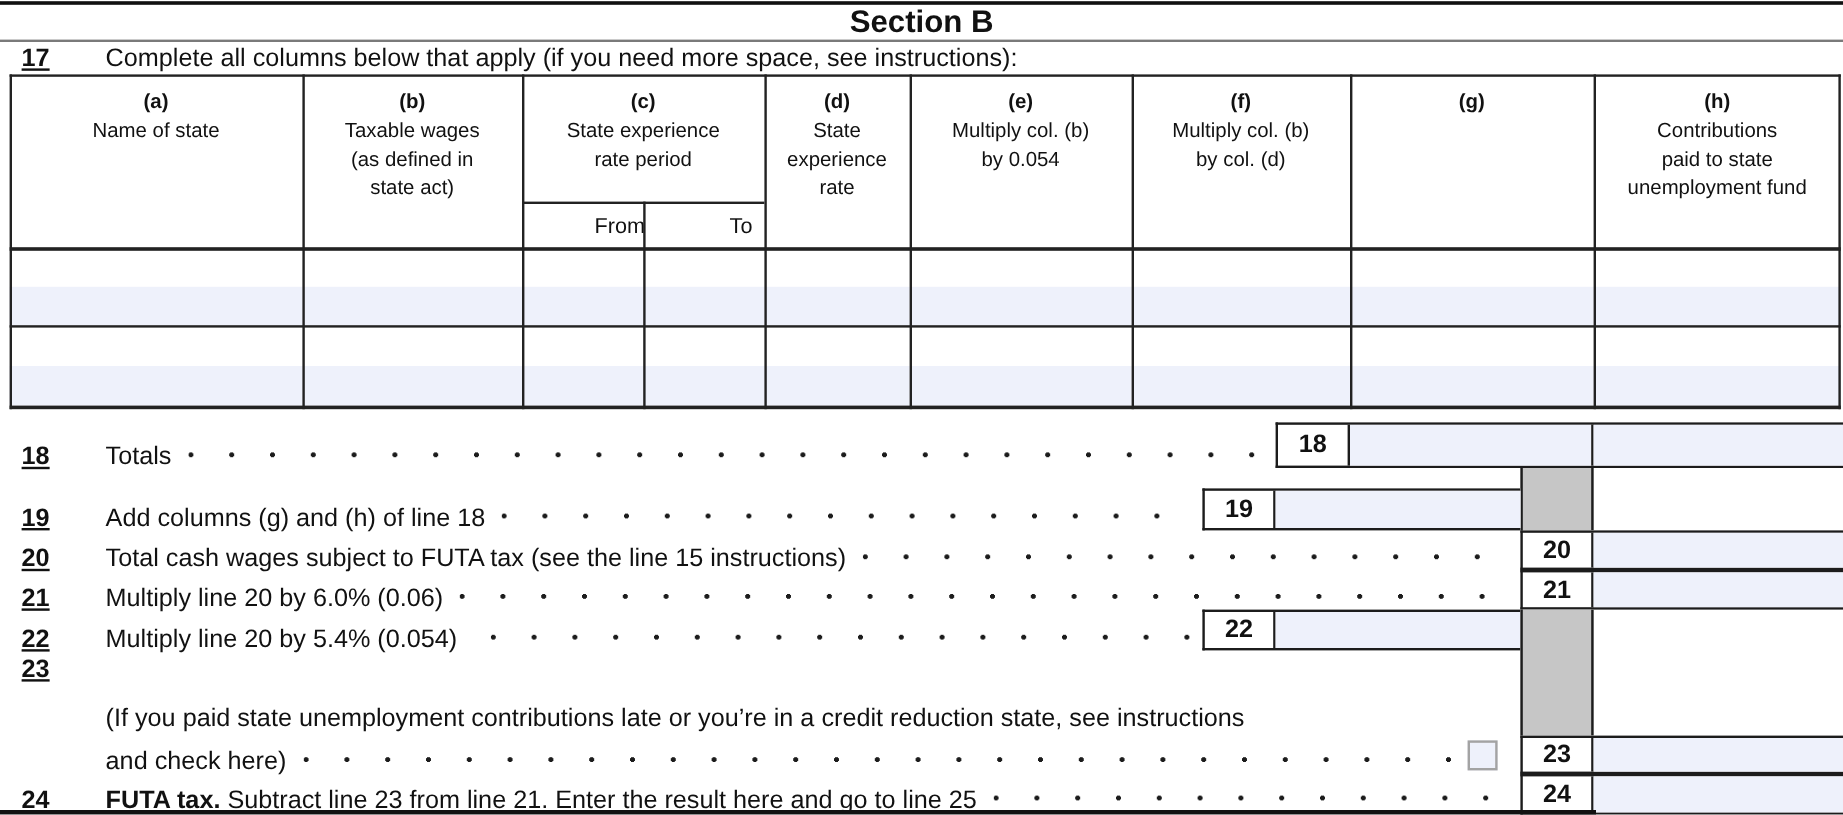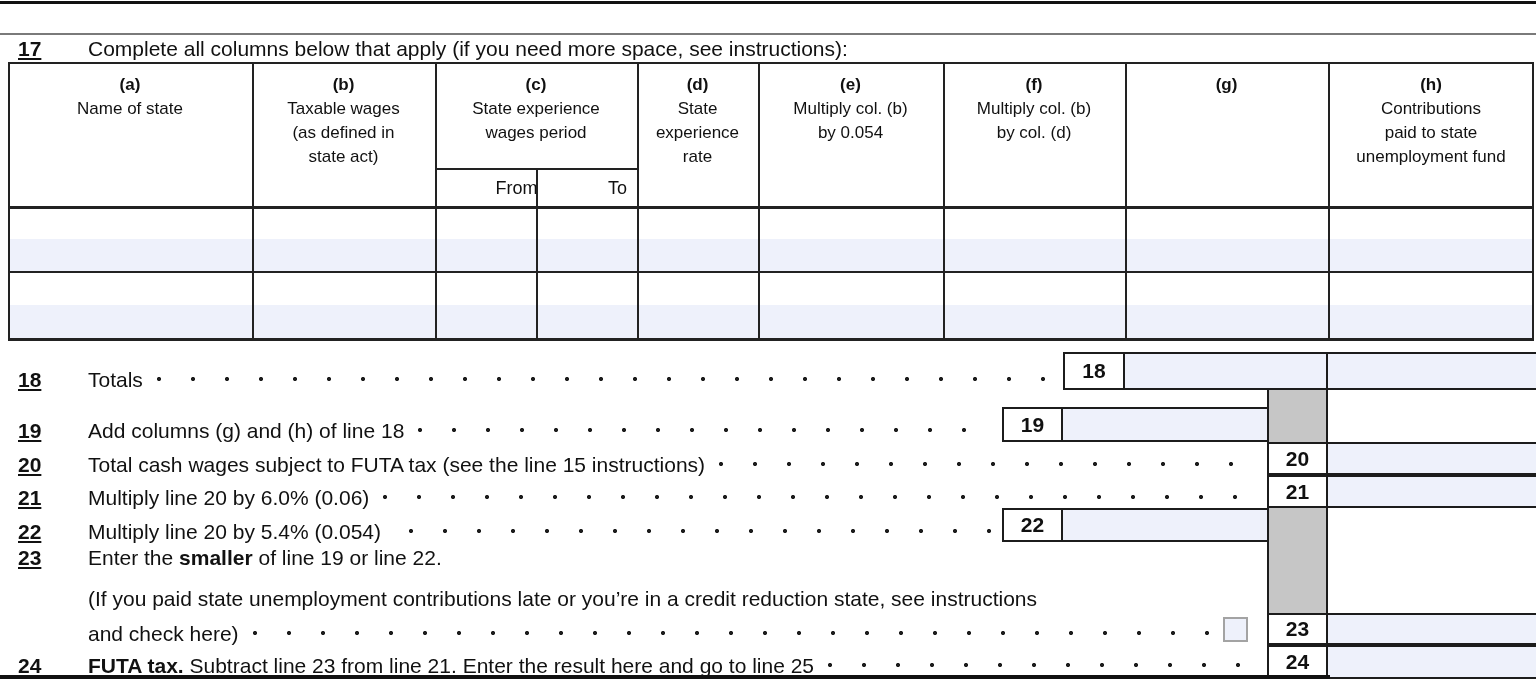--- a/index.html
+++ b/index.html
@@ -39,20 +39,21 @@
   .checkbox{box-sizing:border-box;width:25px;height:25px;background:#eef1fb;border:2px solid #a3a3a3;}
   .bottomline{left:0;top:675px;width:1330px;height:4px;background:#111;}
   .b{font-weight:bold;}
 </style>
 </head>
 <body>
 
 <div class="page">
 
   <div class="abs topline"></div>
+  <div class="abs section-title">Section B</div>
   <div class="abs subline"></div>
 
   <div class="abs line17">
     <span class="lnum">17</span>
     <span>Complete all columns below that apply (if you need more space, see instructions):</span>
   </div>
 
   <div class="abs tbl">
 
     <div class="hcell" style="left:0;width:244px;">
@@ -61,21 +62,21 @@
     </div>
     <div class="hcell" style="left:244px;width:183px;">
       <div class="clabel">(b)</div>
       <div class="hdesc">Taxable wages
 (as defined in
 state act)</div>
     </div>
     <div class="hcell" style="left:427px;width:202px;height:106px;">
       <div class="clabel">(c)</div>
       <div class="hdesc">State experience
-wages period</div>
+rate period</div>
     </div>
     <div class="subhead" style="left:427px;width:101px;">From</div>
     <div class="subhead" style="left:528px;width:101px;">To</div>
     <div class="hcell" style="left:629px;width:121px;">
       <div class="clabel">(d)</div>
       <div class="hdesc">State
 experience
 rate</div>
     </div>
     <div class="hcell" style="left:750px;width:185px;">
@@ -227,21 +228,20 @@
   </div>
   <div class="abs amount" style="left:1002px;top:508px;width:265px;height:34px;">
     <div class="numbox" style="flex:0 0 59px;">22</div>
     <div class="bluefield"></div>
   </div>
 
   <div class="abs grayblock" style="left:1267px;top:508px;width:61px;height:105px;"></div>
 
   <div class="abs frow" style="left:18px;top:546px;width:1200px;">
     <span class="lnum">23</span>
-    <span><span>Enter the </span><span class="b">smaller</span><span> of line 19 or line 22.</span></span>
   </div>
   <div class="abs frow" style="left:88px;top:587px;width:1130px;">
     <span>(If you paid state unemployment contributions late or you’re in a credit reduction state, see instructions</span>
   </div>
   <div class="abs frow" style="left:88px;top:617px;width:1127px;">
     <span>and check here)</span>
     <span class="leader"></span>
   </div>
   <div class="abs checkbox" style="left:1223px;top:617px;"></div>
   <div class="abs amount" style="left:1267px;top:613px;width:269px;height:32px;">

